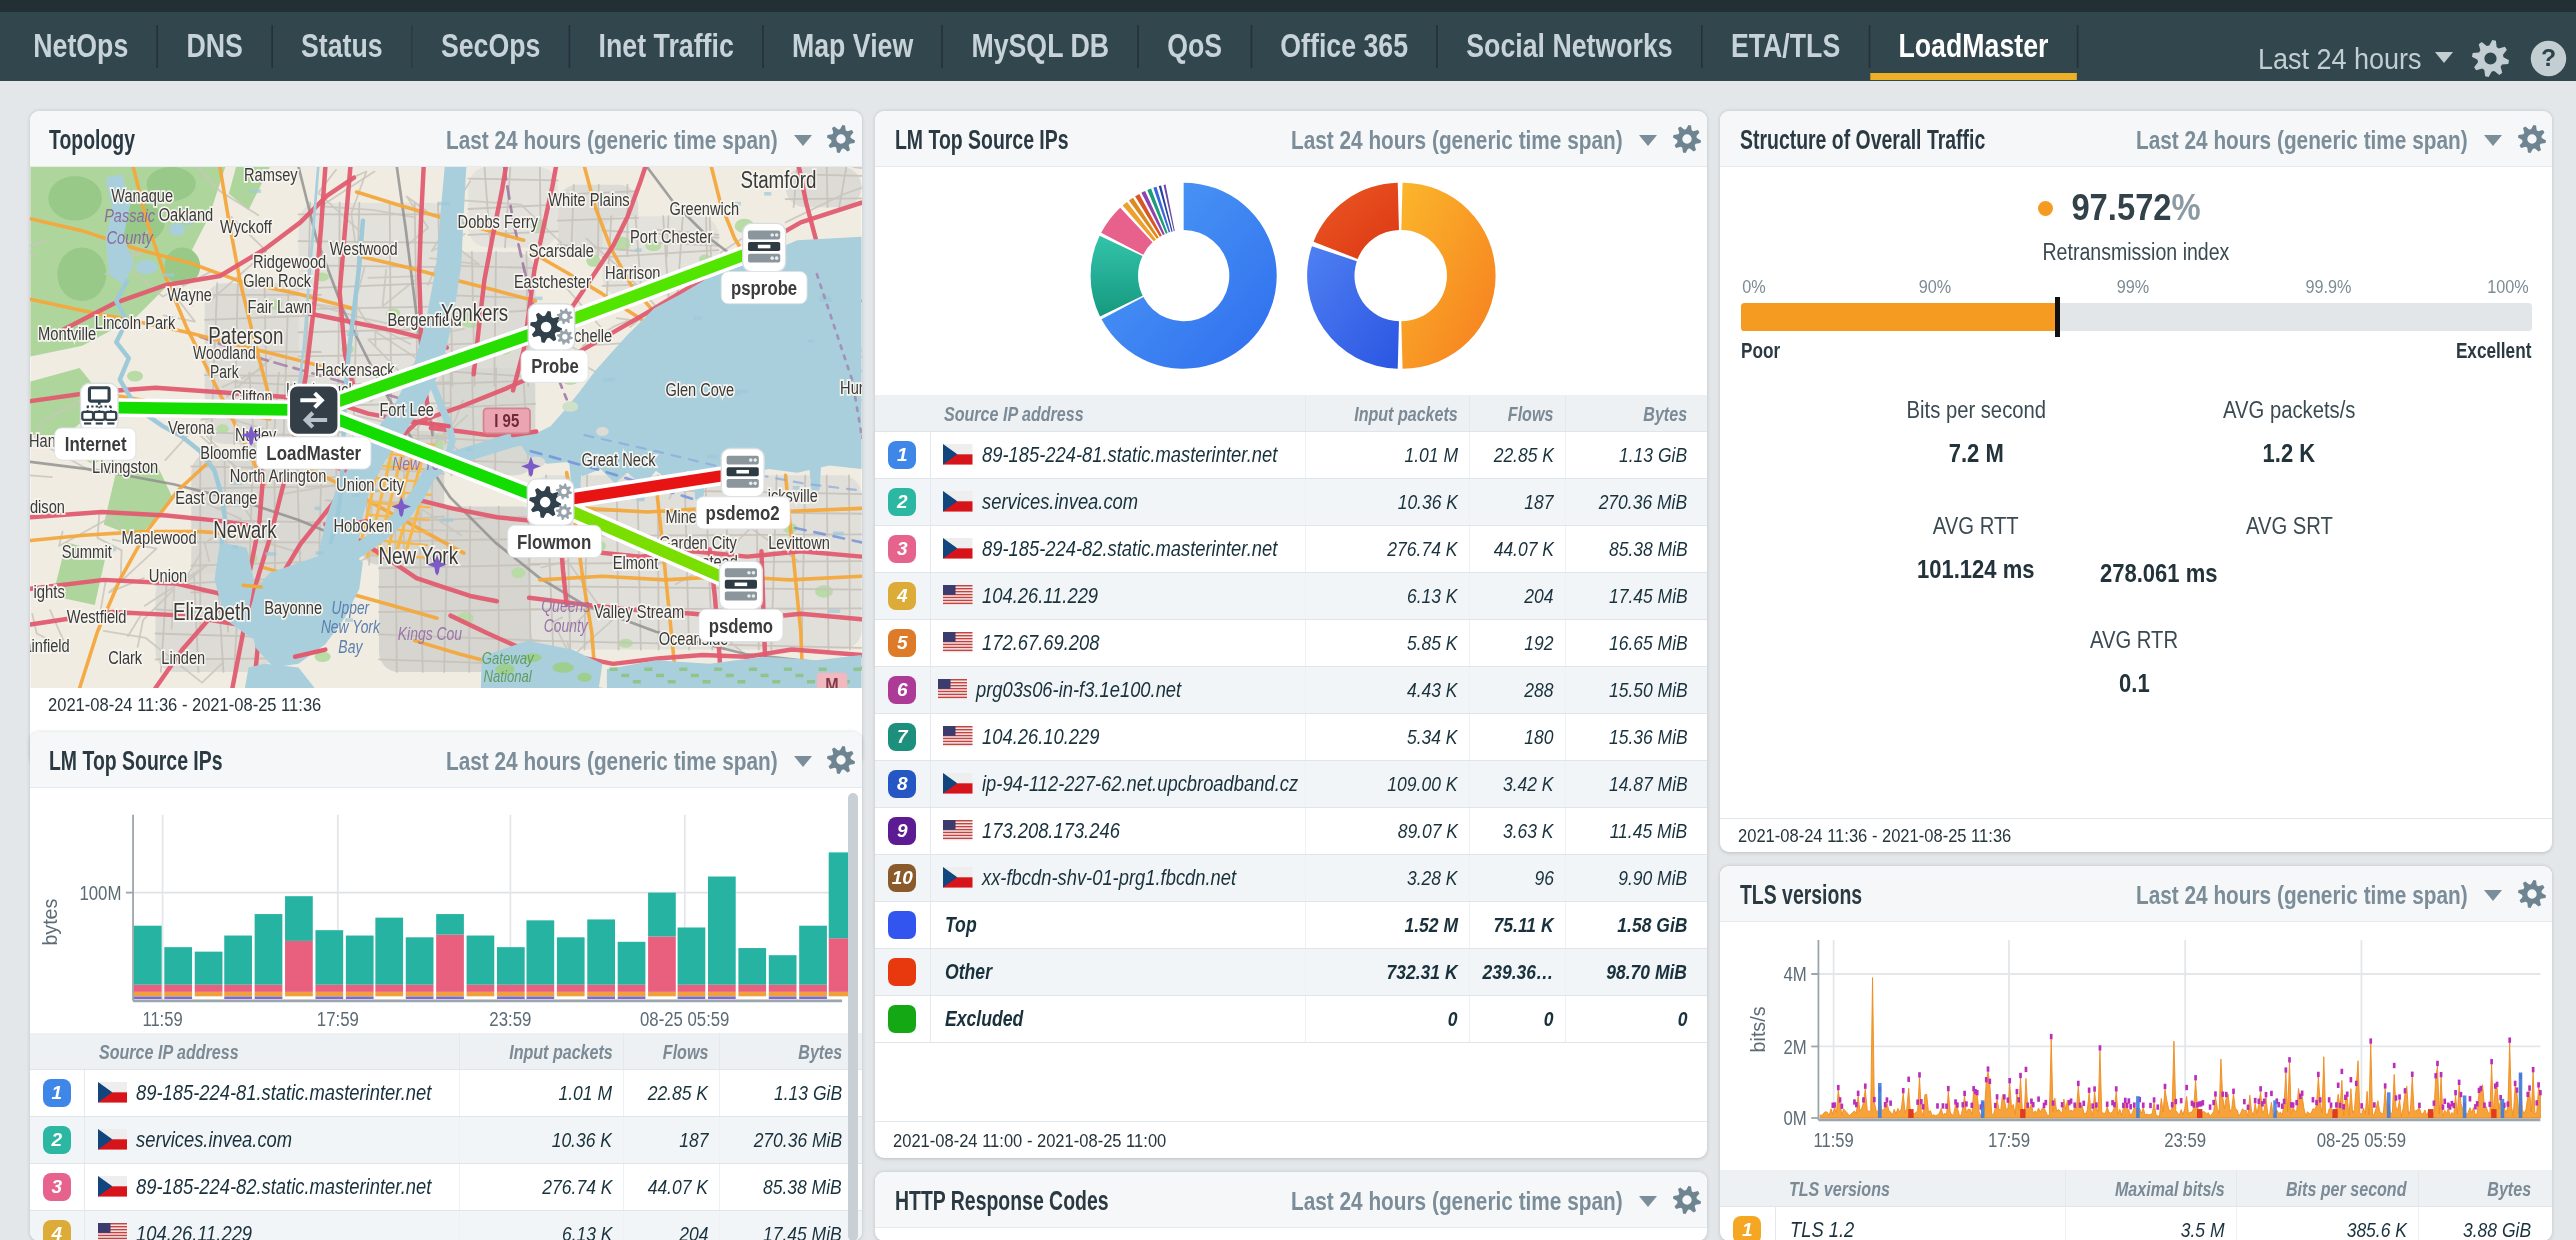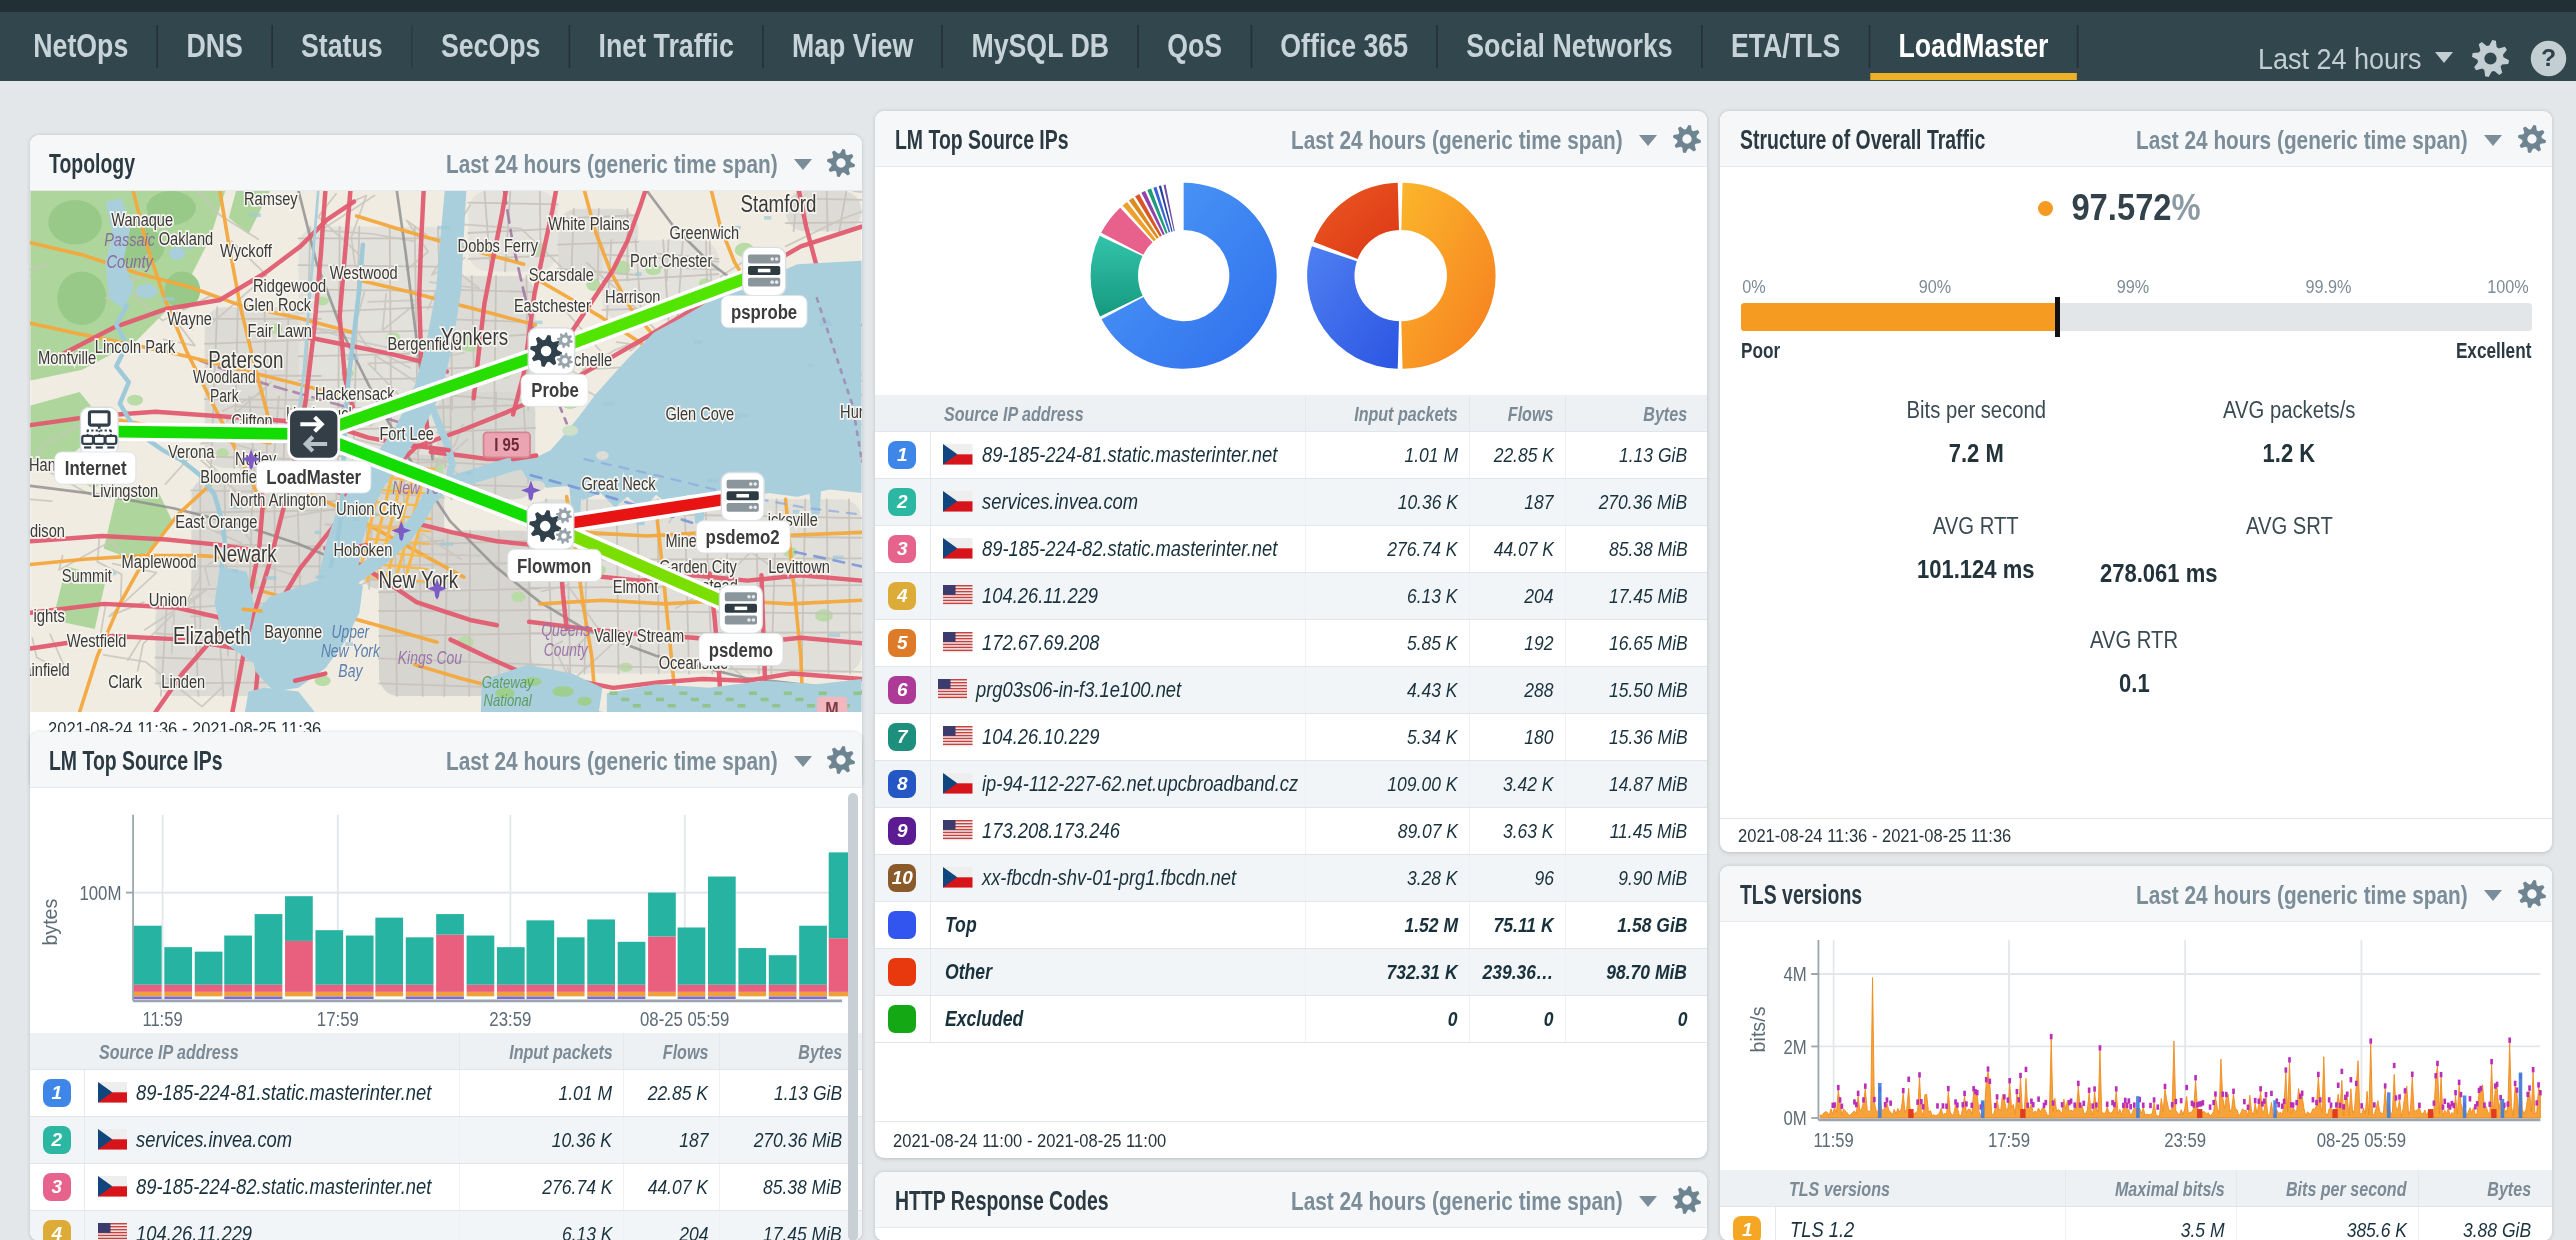--- a/index.html
+++ b/index.html
@@ -61,21 +61,21 @@
     </div>
     <div style="position:absolute;left:2435px;top:36px"><span class="caret" style="border-top-color:#c3ced3"></span></div>
     <div style="position:absolute;left:2471px;top:27px"><svg width="39" height="39" viewBox="0 0 44 44" style="vertical-align:middle">
         <path d="M24.1,1.1 L28.1,1.9 L28.9,9.0 L31.3,10.6 L38.2,8.7 L40.5,12.1 L36.1,17.7 L36.6,20.6 L42.9,24.1 L42.1,28.1 L35.0,28.9 L33.4,31.3 L35.3,38.2 L31.9,40.5 L26.3,36.1 L23.4,36.6 L19.9,42.9 L15.9,42.1 L15.1,35.0 L12.7,33.4 L5.8,35.3 L3.5,31.9 L7.9,26.3 L7.4,23.4 L1.1,19.9 L1.9,15.9 L9.0,15.1 L10.6,12.7 L8.7,5.8 L12.1,3.5 L17.7,7.9 L20.6,7.4 Z M28.9,22.0 A6.9,6.9 0 1 0 15.1,22.0 A6.9,6.9 0 1 0 28.9,22.0 Z" fill="#c3ced3" fill-rule="evenodd"></path>
       </svg></div>
     <div style="position:absolute;left:2529px;top:27px"><svg width="39" height="39" viewBox="0 0 44 44" style="vertical-align:middle">
         <circle cx="22" cy="22" r="20" fill="#c3ced3"></circle>
         <text x="22" y="31" font-size="28" font-weight="bold" fill="#2e424a" text-anchor="middle">?</text>
       </svg></div>
   </div>
-<div class="panel" style="left:29.5px;top:111px;width:832px;height:654px;margin-top:24px;">
+<div class="panel" style="left:29.5px;top:111px;width:832px;height:654px;">
     <div class="phead">
       <span style="position:absolute;left:19.7px;top:0;height:56px;line-height:56px"><span style="display:inline-block;transform:scaleX(0.72);transform-origin:0 50%;font-size:27px;font-weight:bold;color:#2b3a42;white-space:nowrap;vertical-align:middle">Topology</span></span>
       <span style="position:absolute;right:50px;top:0;height:56px;line-height:56px"><span style="display:inline-block;transform:scaleX(0.8);transform-origin:100% 50%;font-size:26px;font-weight:bold;color:#7b8d98;white-space:nowrap;vertical-align:middle">Last 24 hours (generic time span)</span><span class="caret" style="border-top-color:#7b8d98;margin-left:16px"></span></span>
       <span style="position:absolute;right:5.4px;top:12.5px"><svg width="30" height="30" viewBox="0 0 34 34" style="vertical-align:middle">
           <path d="M18.6,1.1 L21.6,1.7 L22.3,7.1 L24.1,8.3 L29.4,6.8 L31.1,9.5 L27.7,13.7 L28.1,15.9 L32.9,18.6 L32.3,21.6 L26.9,22.3 L25.7,24.1 L27.2,29.4 L24.5,31.1 L20.3,27.7 L18.1,28.1 L15.4,32.9 L12.4,32.3 L11.7,26.9 L9.9,25.7 L4.6,27.2 L2.9,24.5 L6.3,20.3 L5.9,18.1 L1.1,15.4 L1.7,12.4 L7.1,11.7 L8.3,9.9 L6.8,4.6 L9.5,2.9 L13.7,6.3 L15.9,5.9 Z M22.3,17.0 A5.3,5.3 0 1 0 11.7,17.0 A5.3,5.3 0 1 0 22.3,17.0 Z" fill="#6e8591" fill-rule="evenodd"></path>
         </svg></span>
     </div>
     <div style="position:absolute;left:0;top:56px;width:832px;height:521px">
       <svg width="832" height="521" viewBox="0 0 930 583" style="display:block">
         <rect width="930" height="583" fill="#f0ece2"></rect>
@@ -1113,20 +1113,21 @@
 <div class="panel" style="left:1720px;top:111px;width:832px;height:741px;">
     <div class="phead">
       <span style="position:absolute;left:19.7px;top:0;height:56px;line-height:56px"><span style="display:inline-block;transform:scaleX(0.72);transform-origin:0 50%;font-size:27px;font-weight:bold;color:#2b3a42;white-space:nowrap;vertical-align:middle">Structure of Overall Traffic</span></span>
       <span style="position:absolute;right:50px;top:0;height:56px;line-height:56px"><span style="display:inline-block;transform:scaleX(0.8);transform-origin:100% 50%;font-size:26px;font-weight:bold;color:#7b8d98;white-space:nowrap;vertical-align:middle">Last 24 hours (generic time span)</span><span class="caret" style="border-top-color:#7b8d98;margin-left:16px"></span></span>
       <span style="position:absolute;right:5.4px;top:12.5px"><svg width="30" height="30" viewBox="0 0 34 34" style="vertical-align:middle">
           <path d="M18.6,1.1 L21.6,1.7 L22.3,7.1 L24.1,8.3 L29.4,6.8 L31.1,9.5 L27.7,13.7 L28.1,15.9 L32.9,18.6 L32.3,21.6 L26.9,22.3 L25.7,24.1 L27.2,29.4 L24.5,31.1 L20.3,27.7 L18.1,28.1 L15.4,32.9 L12.4,32.3 L11.7,26.9 L9.9,25.7 L4.6,27.2 L2.9,24.5 L6.3,20.3 L5.9,18.1 L1.1,15.4 L1.7,12.4 L7.1,11.7 L8.3,9.9 L6.8,4.6 L9.5,2.9 L13.7,6.3 L15.9,5.9 Z M22.3,17.0 A5.3,5.3 0 1 0 11.7,17.0 A5.3,5.3 0 1 0 22.3,17.0 Z" fill="#6e8591" fill-rule="evenodd"></path>
         </svg></span>
     </div>
     <div style="position:absolute;left:318px;top:90px;width:15px;height:15px;border-radius:50%;background:#f59b22"></div>
     <div style="position:absolute;left:0;top:76px;width:832px;text-align:center"><span style="display:inline-block;transform:scaleX(0.885);transform-origin:50% 50%;font-size:37px;font-weight:bold;color:#33424a;white-space:nowrap;vertical-align:middle">97.572<span style="color:#8b9aa3">%</span></span></div>
+    <div style="position:absolute;left:0;top:128px;width:832px;text-align:center"><span style="display:inline-block;transform:scaleX(0.85);transform-origin:50% 50%;font-size:23px;color:#3a4a52;white-space:nowrap;vertical-align:middle">Retransmission index</span></div>
     <div style="position:absolute;top:166px;left:20.6px"><span style="display:inline-block;transform:scaleX(0.9);transform-origin:50% 50%;font-size:18px;color:#7d8b94;white-space:nowrap;vertical-align:middle">0%</span></div>
     <div style="position:absolute;top:166px;left:162px;width:107px;text-align:center"><span style="display:inline-block;transform:scaleX(0.9);transform-origin:50% 50%;font-size:18px;color:#7d8b94;white-space:nowrap;vertical-align:middle">90%</span></div>
     <div style="position:absolute;top:166px;left:360px;width:107px;text-align:center"><span style="display:inline-block;transform:scaleX(0.9);transform-origin:50% 50%;font-size:18px;color:#7d8b94;white-space:nowrap;vertical-align:middle">99%</span></div>
     <div style="position:absolute;top:166px;left:555px;width:107px;text-align:center"><span style="display:inline-block;transform:scaleX(0.9);transform-origin:50% 50%;font-size:18px;color:#7d8b94;white-space:nowrap;vertical-align:middle">99.9%</span></div>
     <div style="position:absolute;top:166px;left:704px;width:107px;text-align:right"><span style="display:inline-block;transform:scaleX(0.9);transform-origin:50% 50%;font-size:18px;color:#7d8b94;white-space:nowrap;vertical-align:middle">100%</span></div>
     <div style="position:absolute;left:20.6px;top:192px;width:791px;height:28px;border-radius:3.6px;background:#e3e6e9"></div>
     <div style="position:absolute;left:20.6px;top:192px;width:317px;height:28px;border-radius:3.6px 0 0 3.6px;background:#f59b22"></div>
     <div style="position:absolute;left:335px;top:186px;width:5.4px;height:40px;background:#111"></div>
     <div style="position:absolute;left:20.6px;top:228px"><span style="display:inline-block;transform:scaleX(0.8);transform-origin:0 50%;font-size:21.5px;font-weight:bold;color:#2b3a42;white-space:nowrap;vertical-align:middle">Poor</span></div>
     <div style="position:absolute;right:20.6px;top:228px"><span style="display:inline-block;transform:scaleX(0.8);transform-origin:100% 50%;font-size:21.5px;font-weight:bold;color:#2b3a42;white-space:nowrap;vertical-align:middle">Excellent</span></div>

